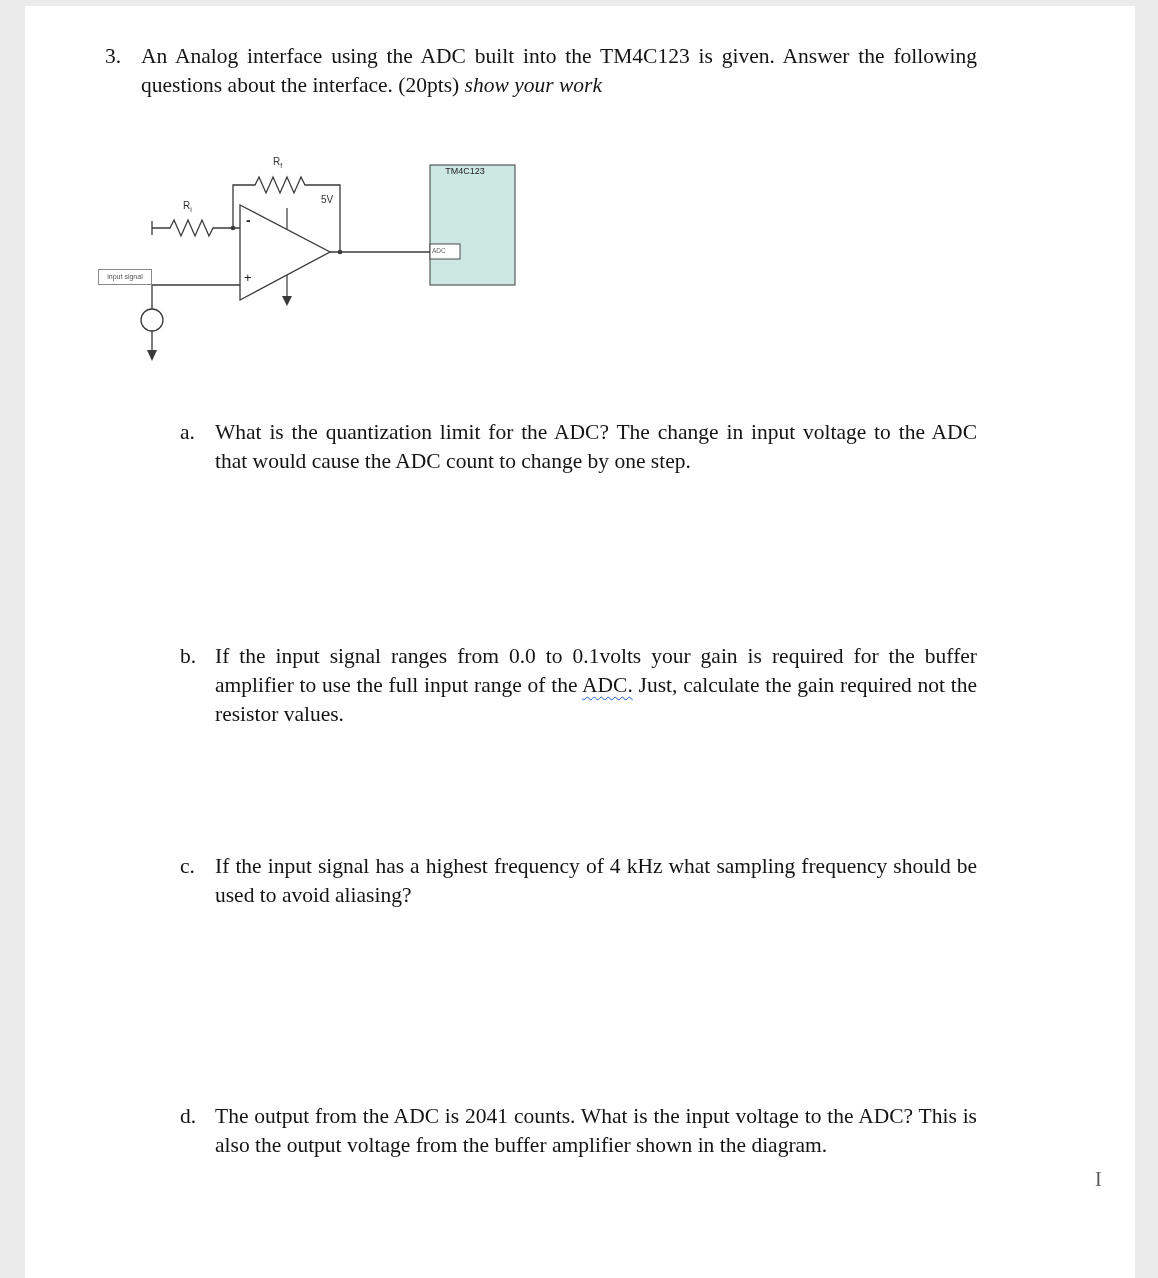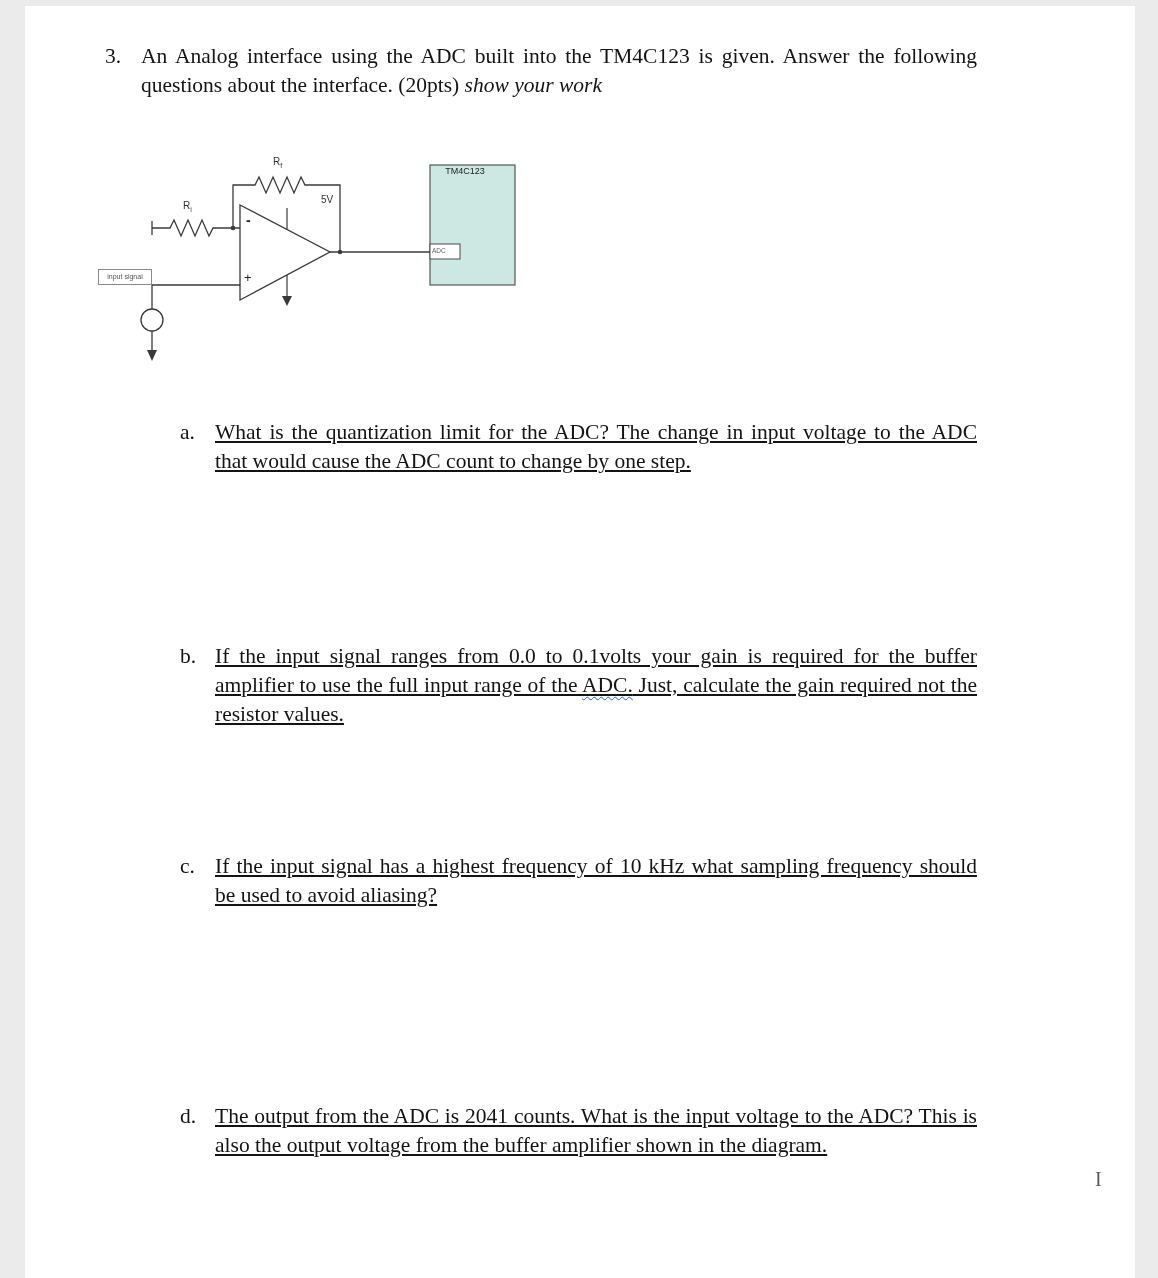--- a/index.html
+++ b/index.html
@@ -26,21 +26,21 @@
     font-size:21.5px;
     line-height:29px;
   }
   .qblock .num{flex:0 0 36px;}
   .qblock .body{text-align:justify;}
   .q3{left:105px;top:42px;width:872px;}
   .q3 .body{width:836px;}
 
   .part{font-size:21.5px;line-height:29px;}
   .part .num{flex:0 0 35px;}
-  .part .body{width:762px;text-align:justify;text-decoration:underline;}
+  .part .body{width:762px;text-align:justify;}
   .pa{left:180px;top:418px;width:797px;}
   .pb{left:180px;top:642px;width:797px;}
   .pc{left:180px;top:852px;width:797px;}
   .pd{left:180px;top:1102px;width:797px;}
 
   .em{font-style:italic;}
   .wavy{
     text-decoration-line:underline;
     text-decoration-style:wavy;
     text-decoration-color:#1f5fd6;
@@ -140,21 +140,21 @@
     <div class="body">What is the quantization limit for the ADC?  The change in input voltage to the ADC that would cause the ADC count to change by one step.</div>
   </div>
 
   <div class="qblock part pb">
     <div class="num">b.</div>
     <div class="body"><span>If the input signal ranges from 0.0 to 0.1volts your gain is required for the buffer amplifier to use the full input range of the </span><span class="wavy">ADC.</span><span>  Just, calculate the gain required not the resistor values.</span></div>
   </div>
 
   <div class="qblock part pc">
     <div class="num">c.</div>
-    <div class="body">If the input signal has a highest frequency of 10 kHz what sampling frequency should be used to avoid aliasing?</div>
+    <div class="body">If the input signal has a highest frequency of 4 kHz what sampling frequency should be used to avoid aliasing?</div>
   </div>
 
   <div class="qblock part pd">
     <div class="num">d.</div>
     <div class="body">The output from the ADC is 2041 counts.  What is the input voltage to the ADC?  This is also the output voltage from the buffer amplifier shown in the diagram.</div>
   </div>
 
   <div class="text-cursor">I</div>
 </div>
 

